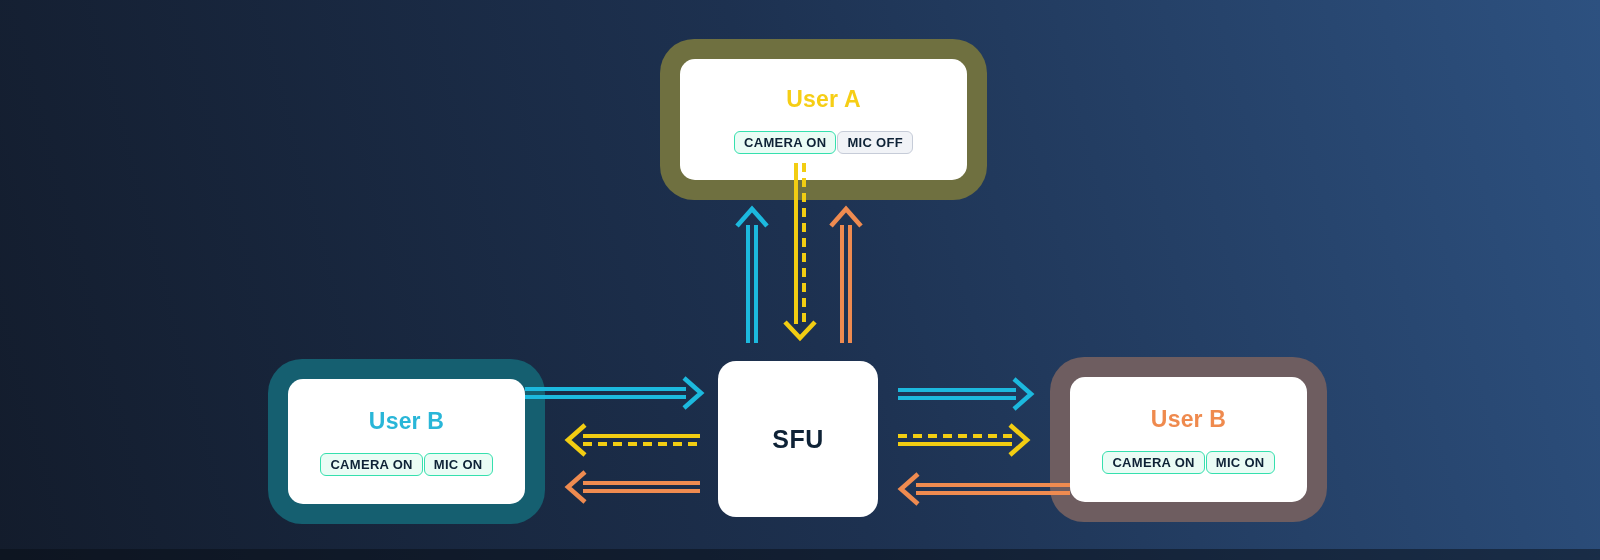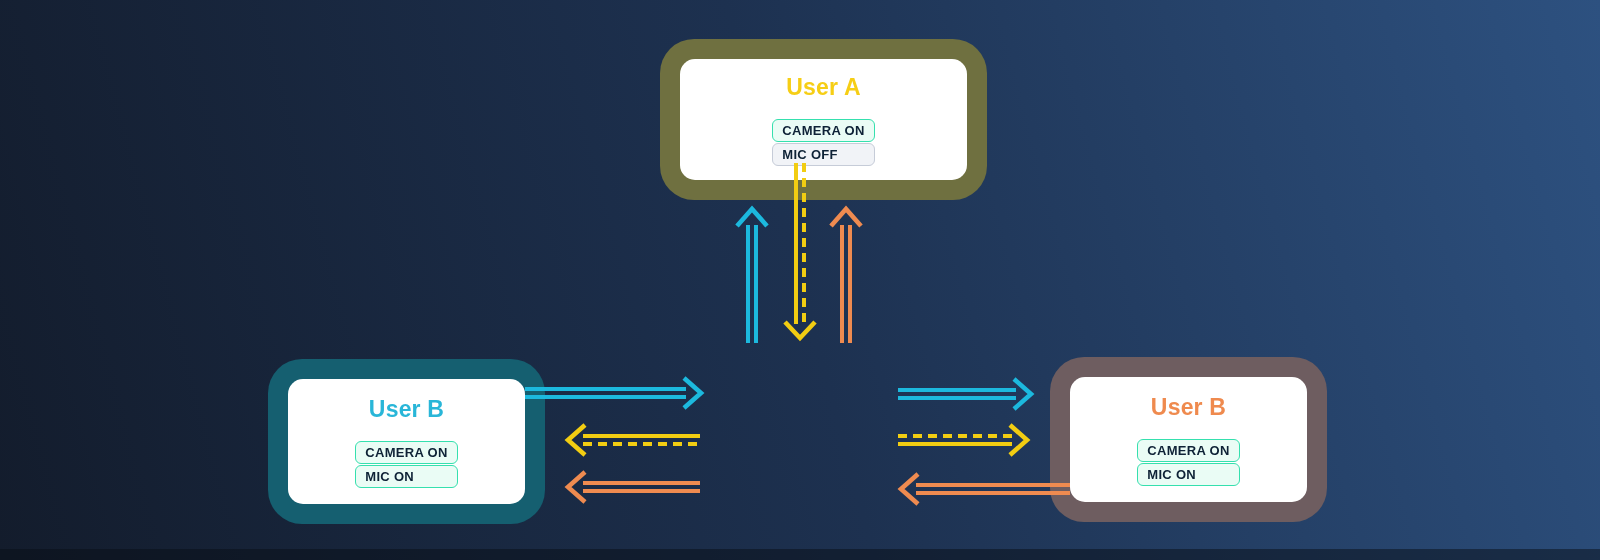--- a/index.html
+++ b/index.html
@@ -22,21 +22,21 @@
   }
   .card-title{
     font-size:23px;font-weight:700;letter-spacing:.2px;
   }
   .title-a{color:var(--user-a-accent);}
   .title-bl{color:var(--user-b-left-accent);}
   .title-br{color:var(--user-b-right-accent);}
   .user-a{left:660px;top:22px;width:327px;height:161px;background:var(--user-a-ring);margin-top:17px;}
   .user-b-left{left:268px;top:359px;width:277px;height:165px;background:var(--user-b-left-ring);}
   .user-b-right{left:1050px;top:357px;width:277px;height:165px;background:var(--user-b-right-ring);}
-  .badges{display:flex;gap:1px;flex-direction:column;}
+  .badges{display:flex;gap:1px;}
   .badge{
     display:inline-block;font-size:13px;font-weight:700;letter-spacing:.3px;
     color:var(--text-dark);padding:3px 9px;border-radius:6px;
     border:1.6px solid;white-space:nowrap;
   }
   .badge-on{border-color:var(--badge-on-border);background:var(--badge-on-bg);}
   .badge-off{border-color:var(--badge-off-border);background:var(--badge-off-bg);padding-left:9px;}
   .sfu-box{
     position:absolute;left:718px;top:361px;width:160px;height:156px;
     background:var(--card-bg);border-radius:18px;
@@ -83,20 +83,23 @@
   <div class="card user-b-right">
     <div class="card-inner">
       <div class="card-title title-br">User B</div>
       <div class="badges">
         <span class="badge badge-on">CAMERA ON</span>
         <span class="badge badge-on">MIC ON</span>
       </div>
     </div>
   </div>
 
+  <div class="sfu-box">
+    <span class="sfu-label">SFU</span>
+  </div>
 
   <svg class="arrows" width="1600" height="560" viewBox="0 0 1600 560">
 
     <g>
       <line class="ln c-cyan" x1="748" y1="225" x2="748" y2="343"></line>
       <line class="ln c-cyan" x1="756" y1="225" x2="756" y2="343"></line>
       <polyline class="hd c-cyan" points="737,226 752,209 767,226"></polyline>
     </g>
 
     <g>

